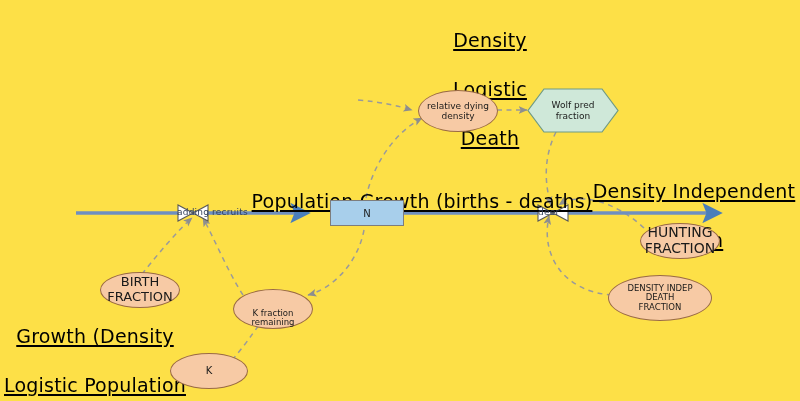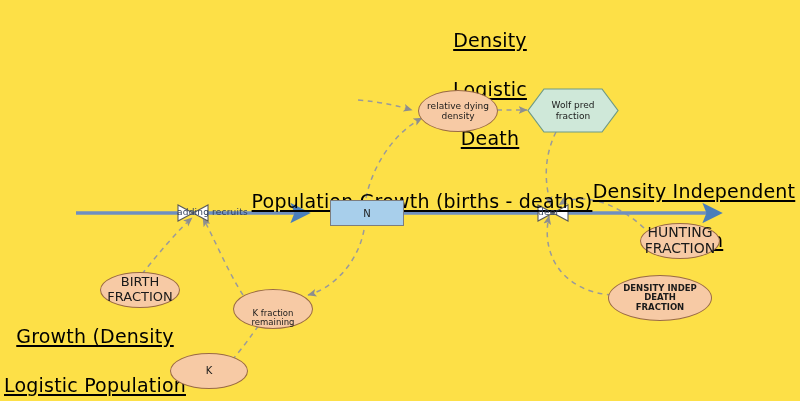--- a/index.html
+++ b/index.html
@@ -188,21 +188,21 @@
       <span>Wolf pred
 fraction</span>
     </div>
   </div>
 
   <div class="oval" style="left:640px; top:223px; width:80px; height:36px; font-size:14px;">
     <span>HUNTING
 FRACTION</span>
   </div>
 
-  <div class="oval" style="left:608px; top:275px; width:104px; height:46px; font-size:8.5px;font-weight:bold;">
+  <div class="oval" style="left:608px; top:275px; width:104px; height:46px; font-size:8.5px;">
     <span>DENSITY INDEP
 DEATH
 FRACTION</span>
   </div>
 
   <div class="oval" style="left:100px; top:272px; width:80px; height:36px; font-size:13px;">
     <span>BIRTH
 FRACTION</span>
   </div>
 

